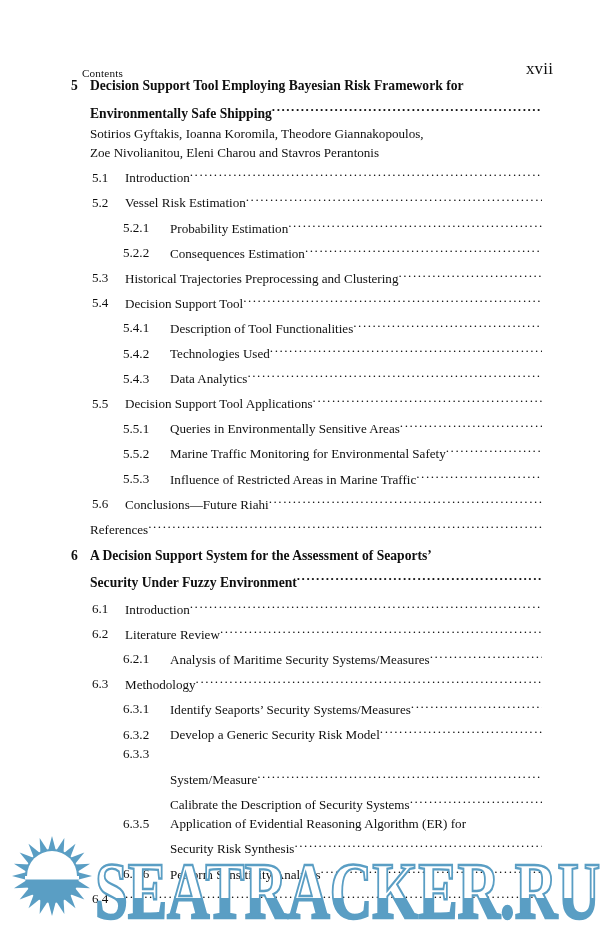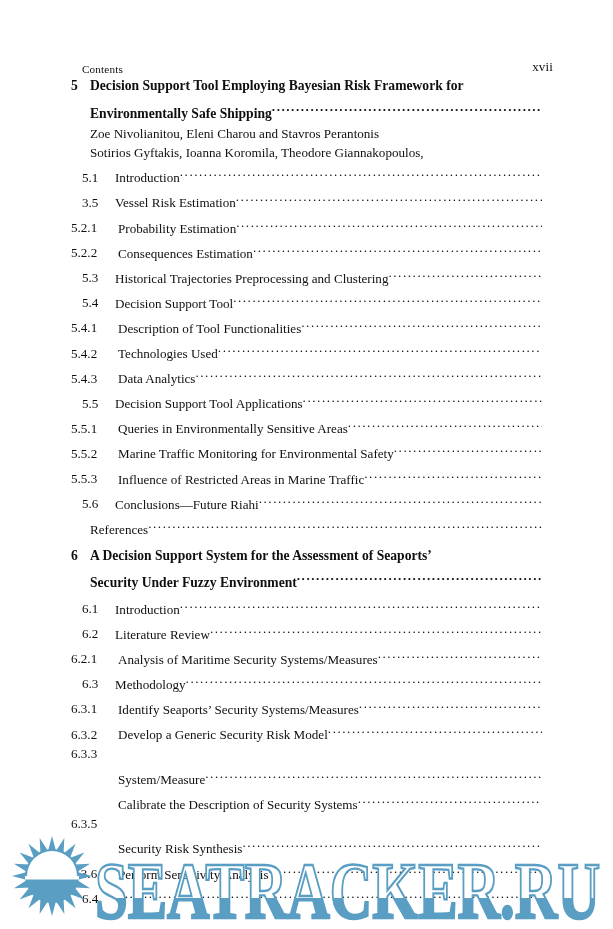--- a/index.html
+++ b/index.html
@@ -30,21 +30,21 @@
     top: 59px;
     width: 471px;
     display: flex;
     justify-content: space-between;
     align-items: flex-end;
     font-size: 11.2px;
     letter-spacing: 0.15px;
     margin-left: 11px;
   }
   .running-head .rh-title { font-size: 11.2px; }
-  .running-head .rh-folio { font-size: 13px; }
+  .running-head .rh-folio { font-size: 17px; }
 
   
   .toc {
     position: absolute;
     left: 71px;
     top: 76px;
     width: 471px;
   }
 
   
@@ -92,22 +92,22 @@
 
   
   .authors {
     font-size: 13.1px;
     line-height: 19.3px;
     margin-left: 19px;
     white-space: nowrap;
   }
 
   
-  .lvl1 .num { width: 33px; margin-left: 11px; }     
-  .lvl2 .num { width: 47px; }     
+  .lvl1 .num { width: 33px; margin-left: 21px; }     
+  .lvl2 .num { width: 47px; margin-left: 52px; }     
   .refs .num { width: 0; margin-left: 19px; }   
 
   .spacer-chapter { height: 7px; }
 
   
   .dots {
     display: inline-block;
     overflow: hidden;
     white-space: nowrap;
     vertical-align: baseline;
@@ -137,29 +137,29 @@
   <div class="toc" id="toc-root">
       <div class="entry chapter-title">
         <span class="num">5</span>
         <span class="body "><span class="label">Decision Support Tool Employing Bayesian Risk Framework for</span></span>
       </div>
       <div class="entry chapter-title">
         <span class="num"></span>
         <span class="body "><span class="label">Environmentally Safe Shipping</span><span class="dots leaders">................................................................................................................................................................</span></span>
         <span class="page">117</span>
       </div>
+      <div class="authors">Sotirios Gyftakis, Ioanna Koromila, Theodore Giannakopoulos,</div>
       <div class="authors">Zoe Nivolianitou, Eleni Charou and Stavros Perantonis</div>
-      <div class="authors">Sotirios Gyftakis, Ioanna Koromila, Theodore Giannakopoulos,</div>
       <div class="entry lvl1">
         <span class="num">5.1</span>
         <span class="body "><span class="label">Introduction</span><span class="dots leaders">................................................................................................................................................................</span></span>
         <span class="page">118</span>
       </div>
       <div class="entry lvl1">
-        <span class="num">3.5</span>
+        <span class="num">5.2</span>
         <span class="body "><span class="label">Vessel Risk Estimation</span><span class="dots leaders">................................................................................................................................................................</span></span>
         <span class="page">120</span>
       </div>
       <div class="entry lvl2">
         <span class="num">5.2.1</span>
         <span class="body "><span class="label">Probability Estimation</span><span class="dots leaders">................................................................................................................................................................</span></span>
         <span class="page">121</span>
       </div>
       <div class="entry lvl2">
         <span class="num">5.2.2</span>
@@ -269,20 +269,21 @@
         <span class="body "><span class="label">System/Measure</span><span class="dots leaders">................................................................................................................................................................</span></span>
         <span class="page">153</span>
       </div>
       <div class="entry lvl2">
         <span class="num" style="width: 47px;"></span>
         <span class="body "><span class="label">Calibrate the Description of Security Systems</span><span class="dots leaders">................................................................................................................................................................</span></span>
         <span class="page">156</span>
       </div>
       <div class="entry lvl2">
         <span class="num">6.3.5</span>
+        <span class="body "><span class="label">Application of Evidential Reasoning Algorithm (ER) for</span></span>
       </div>
       <div class="entry lvl2">
         <span class="num" style="width: 47px;"></span>
         <span class="body "><span class="label">Security Risk Synthesis</span><span class="dots leaders">................................................................................................................................................................</span></span>
         <span class="page">163</span>
       </div>
       <div class="entry lvl2">
         <span class="num">6.3.6</span>
         <span class="body "><span class="label">Perform Sensitivity Analysis</span><span class="dots leaders">................................................................................................................................................................</span></span>
         <span class="page">165</span>

